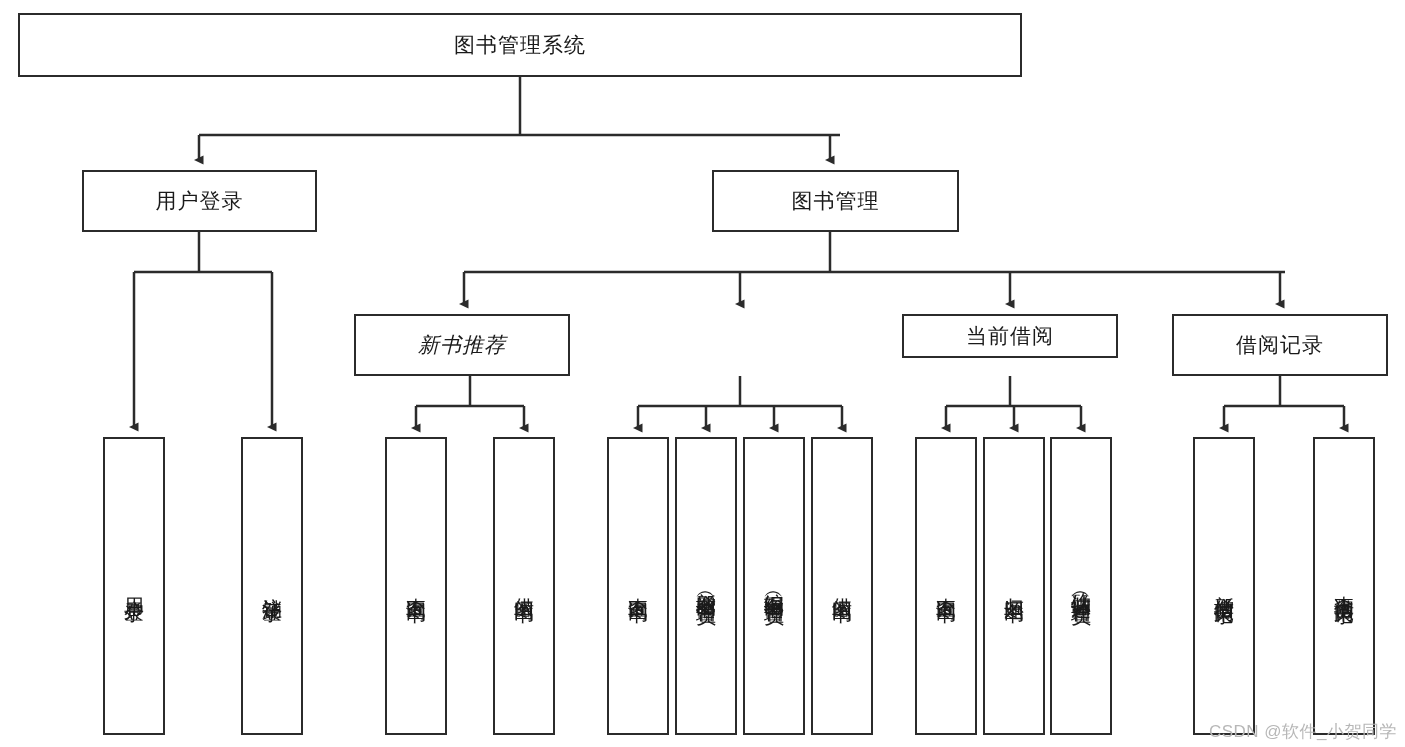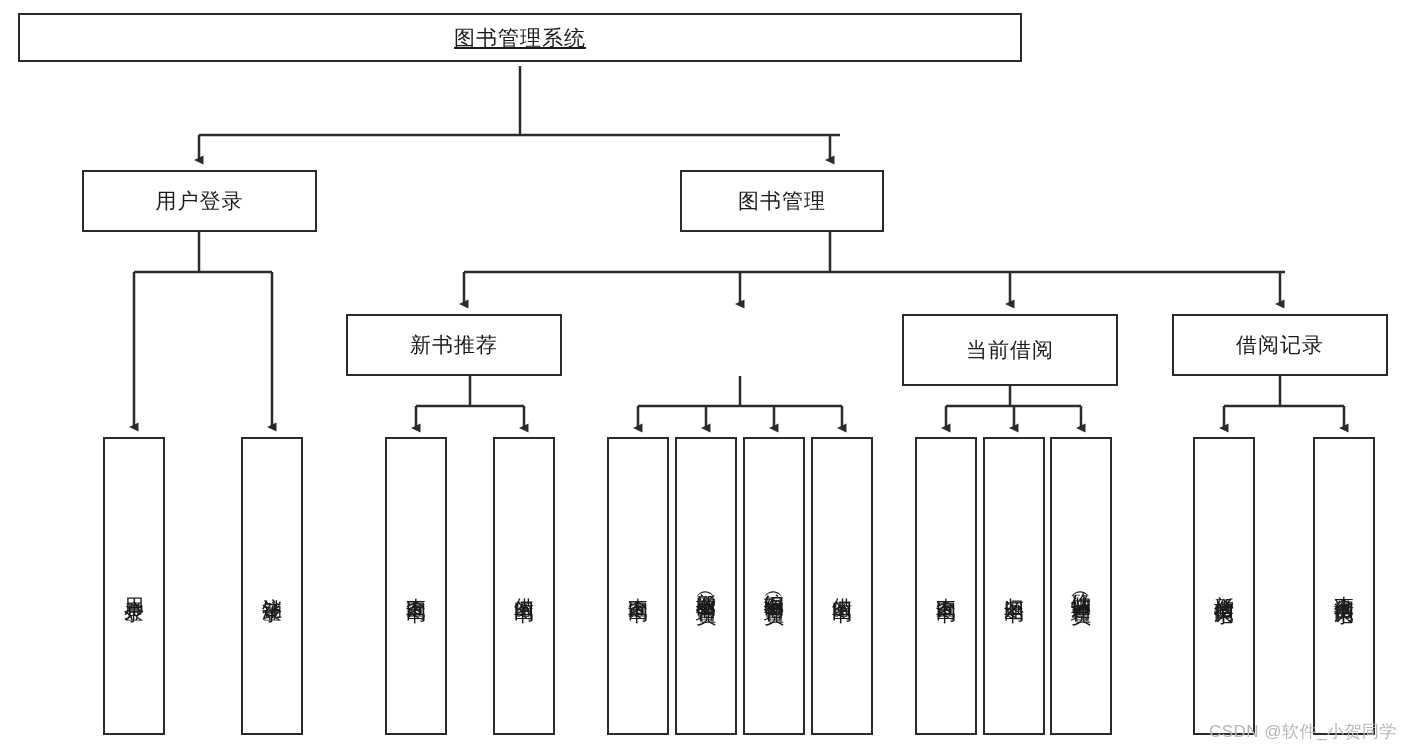--- a/index.html
+++ b/index.html
@@ -110,35 +110,35 @@
       <path d="M 1014 406 L 1014 428" marker-end="url(#arrow)"></path>
       <path d="M 1081 406 L 1081 428" marker-end="url(#arrow)"></path>
 
       <path d="M 1280 376 L 1280 406"></path>
       <path d="M 1224 406 L 1344 406"></path>
       <path d="M 1224 406 L 1224 428" marker-end="url(#arrow)"></path>
       <path d="M 1344 406 L 1344 428" marker-end="url(#arrow)"></path>
     </g>
   </svg>
 
-  <div class="node horiz" style="left:18px; top:13px; width:1004px; height:49px;text-decoration:underline;">
+  <div class="node horiz" style="left:18px; top:13px; width:1004px; height:64px;">
     <span class="label">图书管理系统</span>
   </div>
 
   <div class="node horiz" style="left:82px; top:170px; width:235px; height:62px;">
     <span class="label">用户登录</span>
   </div>
-  <div class="node horiz" style="left:680px; top:170px; width:204px; height:62px;">
+  <div class="node horiz" style="left:712px; top:170px; width:247px; height:62px;">
     <span class="label">图书管理</span>
   </div>
 
-  <div class="node horiz" style="left:346px; top:314px; width:216px; height:62px;">
+  <div class="node horiz" style="left:354px; top:314px; width:216px; height:62px;font-style:italic;">
     <span class="label">新书推荐</span>
   </div>
-  <div class="node horiz" style="left:902px; top:314px; width:216px; height:72px;">
+  <div class="node horiz" style="left:902px; top:314px; width:216px; height:44px;">
     <span class="label">当前借阅</span>
   </div>
   <div class="node horiz" style="left:1172px; top:314px; width:216px; height:62px;">
     <span class="label">借阅记录</span>
   </div>
 
   <div class="node vert" style="left:103px; top:437px; width:62px; height:298px;">
     <span class="label">用户登录</span>
   </div>
   <div class="node vert" style="left:241px; top:437px; width:62px; height:298px;">

